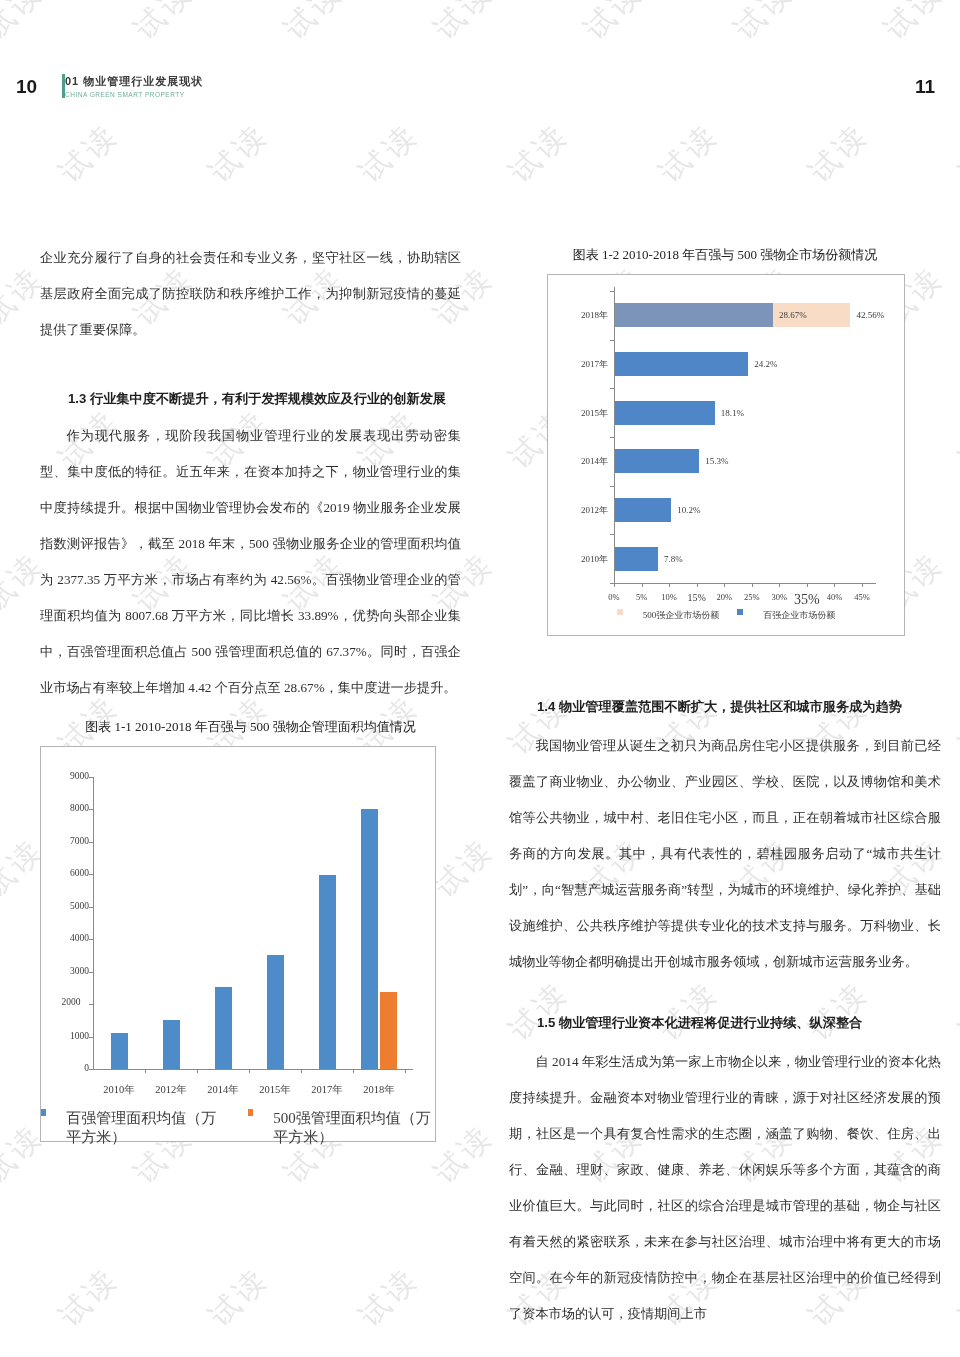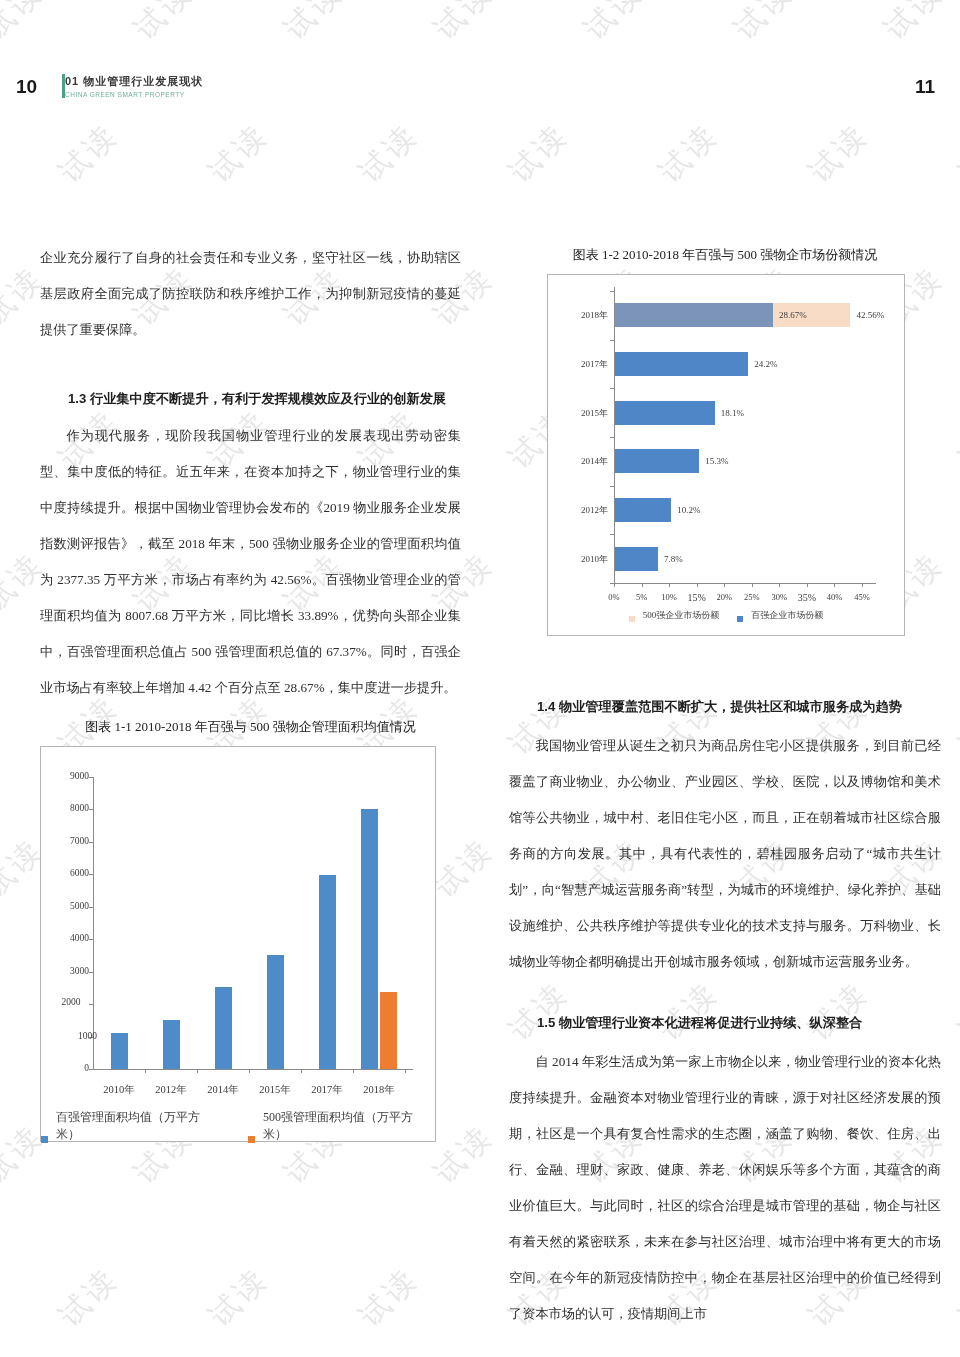--- a/index.html
+++ b/index.html
@@ -26,22 +26,22 @@
   .figtitle{font-size:13px;color:#222;text-align:center;margin:0;}
 
   
   .chartbox{position:relative;border:1px solid #b5b5b5;background:#fff;}
   .chart1{width:394px;height:394px;margin-top:10px;}
   .chart2{width:356px;height:360px;margin:10px 0 0 38px;}
   .axis-lab{position:absolute;font-size:9.5px;color:#3c3c3c;font-family:"Liberation Serif",serif;}
   .bar{position:absolute;}
   .tickline{position:absolute;background:#8a8a8a;}
   .vlabel{position:absolute;font-size:9px;color:#3c3c3c;white-space:nowrap;}
-  .legend{position:absolute;width:100%;display:flex;justify-content:center;gap:26px;font-size:12px;color:#3c3c3c;}
-  .legend .item{display:flex;align-items:flex-end;gap:8px;}
+  .legend{position:absolute;width:100%;display:flex;justify-content:center;gap:26px;font-size:15px;color:#3c3c3c;}
+  .legend .item{display:flex;align-items:flex-start;gap:20px;}
   .legend .sw{width:7px;height:7px;display:inline-block;}
 </style>
 </head>
 <body>
 
 <div class="page">
   <div class="wm-layer" id="wmLayer">
       <div class="wm" style="left: -20px; top: -10px;">试读</div>
       <div class="wm" style="left: 130px; top: -10px;">试读</div>
       <div class="wm" style="left: 280px; top: -10px;">试读</div>
@@ -127,21 +127,21 @@
       <p class="body noindent">企业充分履行了自身的社会责任和专业义务，坚守社区一线，协助辖区基层政府全面完成了防控联防和秩序维护工作，为抑制新冠疫情的蔓延提供了重要保障。</p>
       <h3 class="sec" style="margin:42px 0 0 28px;">1.3 行业集中度不断提升，有利于发挥规模效应及行业的创新发展</h3>
       <p class="body" style="margin-top:10px;">作为现代服务，现阶段我国物业管理行业的发展表现出劳动密集型、集中度低的特征。近五年来，在资本加持之下，物业管理行业的集中度持续提升。根据中国物业管理协会发布的《2019 物业服务企业发展指数测评报告》，截至 2018 年末，500 强物业服务企业的管理面积均值为 2377.35 万平方米，市场占有率约为 42.56%。百强物业管理企业的管理面积均值为 8007.68 万平方米，同比增长 33.89%，优势向头部企业集中，百强管理面积总值占 500 强管理面积总值的 67.37%。同时，百强企业市场占有率较上年增加 4.42 个百分点至 28.67%，集中度进一步提升。</p>
       <p class="figtitle" style="margin-top:12px;">图表 1-1 2010-2018 年百强与 500 强物企管理面积均值情况</p>
       <div class="chartbox chart1" id="chart1">
           <div class="tickline" style="left: 52px; top: 30px; width: 1px; height: 292px;"></div>
           <div class="tickline" style="left: 48px; top: 322px; width: 324px; height: 1px;"></div>
           <div class="tickline" style="left: 48px; top: 322px; width: 4px; height: 1px;"></div>
           <div class="axis-lab" style="left: 12px; top: 316px; width: 36px; text-align: right;">0</div>
           <div class="tickline" style="left: 48px; top: 289.556px; width: 4px; height: 1px;"></div>
-          <div class="axis-lab" style="left: 20px; top: 283.556px; width: 36px; text-align: right;">1000</div>
+          <div class="axis-lab" style="left: 12px; top: 283.556px; width: 36px; text-align: right;">1000</div>
           <div class="tickline" style="left: 48px; top: 257.111px; width: 4px; height: 1px;"></div>
           <div class="axis-lab" style="left: 12px; top: 250px; width: 36px; text-align: center;">2000</div>
           <div class="tickline" style="left: 48px; top: 224.667px; width: 4px; height: 1px;"></div>
           <div class="axis-lab" style="left: 12px; top: 218.667px; width: 36px; text-align: right;">3000</div>
           <div class="tickline" style="left: 48px; top: 192.222px; width: 4px; height: 1px;"></div>
           <div class="axis-lab" style="left: 12px; top: 186.222px; width: 36px; text-align: right;">4000</div>
           <div class="tickline" style="left: 48px; top: 159.778px; width: 4px; height: 1px;"></div>
           <div class="axis-lab" style="left: 12px; top: 153.778px; width: 36px; text-align: right;">5000</div>
           <div class="tickline" style="left: 48px; top: 127.333px; width: 4px; height: 1px;"></div>
           <div class="axis-lab" style="left: 12px; top: 121.333px; width: 36px; text-align: right;">6000</div>
@@ -196,21 +196,21 @@
           <div class="axis-lab" style="left: 107.111px; top: 317px; width: 28px; text-align: center; font-size: 8.5px;">10%</div>
           <div class="tickline" style="left: 148.667px; top: 308px; width: 1px; height: 4px;"></div>
           <div class="axis-lab" style="left: 134.667px; top: 317px; width: 28px; text-align: center; font-size: 10px;">15%</div>
           <div class="tickline" style="left: 176.222px; top: 308px; width: 1px; height: 4px;"></div>
           <div class="axis-lab" style="left: 162.222px; top: 317px; width: 28px; text-align: center; font-size: 8.5px;">20%</div>
           <div class="tickline" style="left: 203.778px; top: 308px; width: 1px; height: 4px;"></div>
           <div class="axis-lab" style="left: 189.778px; top: 317px; width: 28px; text-align: center; font-size: 8.5px;">25%</div>
           <div class="tickline" style="left: 231.333px; top: 308px; width: 1px; height: 4px;"></div>
           <div class="axis-lab" style="left: 217.333px; top: 317px; width: 28px; text-align: center; font-size: 8.5px;">30%</div>
           <div class="tickline" style="left: 258.889px; top: 308px; width: 1px; height: 4px;"></div>
-          <div class="axis-lab" style="left: 244.889px; top: 317px; width: 28px; text-align: center; font-size: 10px;">35%</div>
+          <div class="axis-lab" style="left: 244.889px; top: 317px; width: 28px; text-align: center; font-size: 14px;">35%</div>
           <div class="tickline" style="left: 286.444px; top: 308px; width: 1px; height: 4px;"></div>
           <div class="axis-lab" style="left: 272.444px; top: 317px; width: 28px; text-align: center; font-size: 8.5px;">40%</div>
           <div class="tickline" style="left: 314px; top: 308px; width: 1px; height: 4px;"></div>
           <div class="axis-lab" style="left: 300px; top: 317px; width: 28px; text-align: center; font-size: 8.5px;">45%</div>
           <div class="axis-lab" style="left: 14px; top: 34.3333px; width: 46px; text-align: right; font-size: 9px;">2018年</div>
           <div class="tickline" style="left: 62px; top: 16px; width: 4px; height: 1px;"></div>
           <div class="bar" style="left: 67px; top: 28.3333px; width: 158.004px; height: 24px; background: rgb(124, 148, 185);"></div>
           <div class="bar" style="left: 225.004px; top: 28.3333px; width: 76.5493px; height: 24px; background: rgb(248, 220, 198);"></div>
           <div class="vlabel" style="left: 231.004px; top: 35.3333px;">28.67%</div>
           <div class="vlabel" style="left: 308.553px; top: 35.3333px;">42.56%</div>

